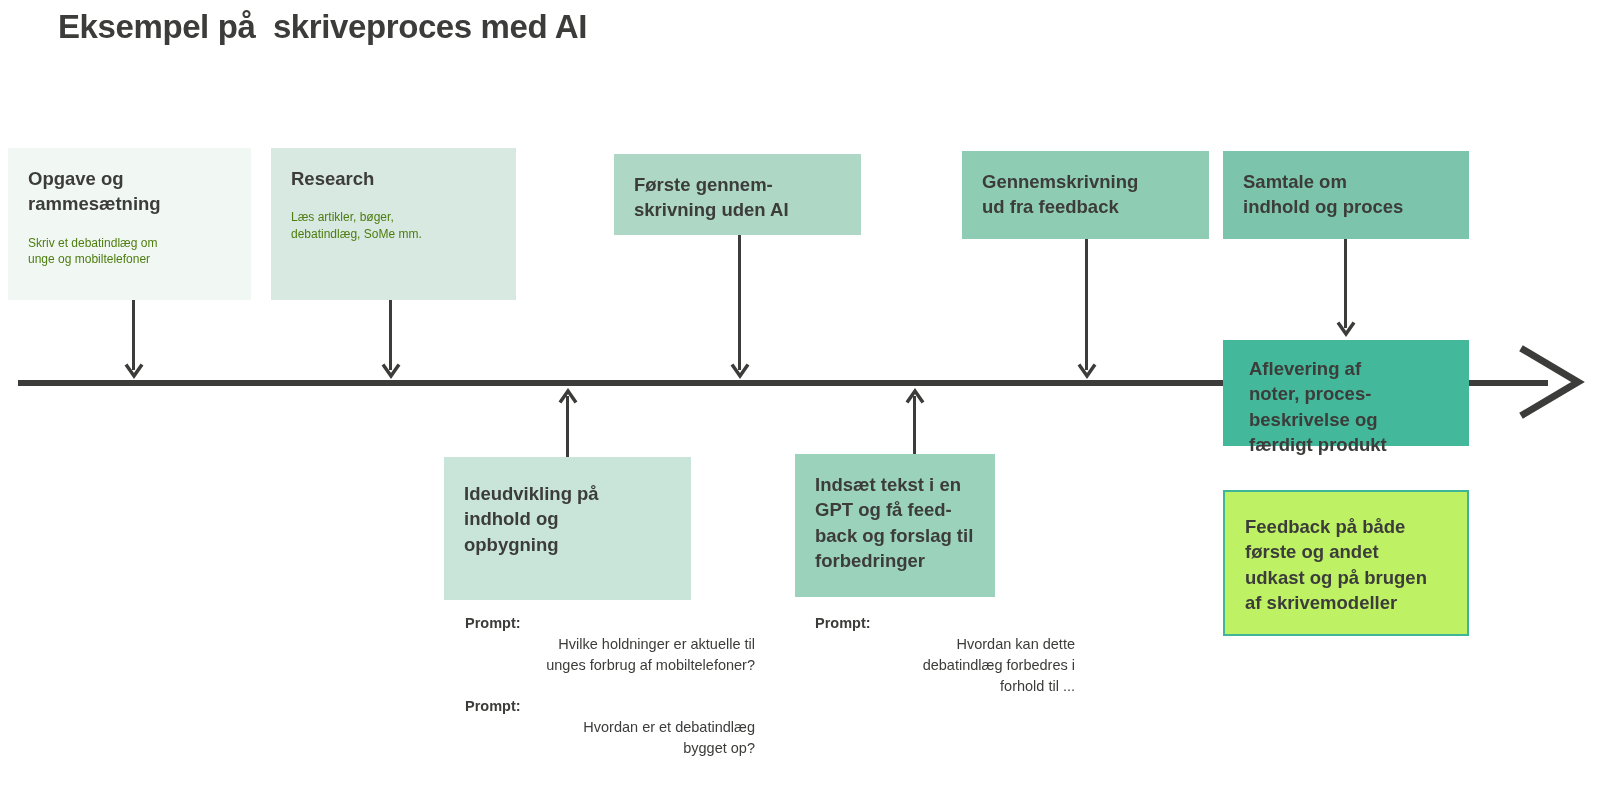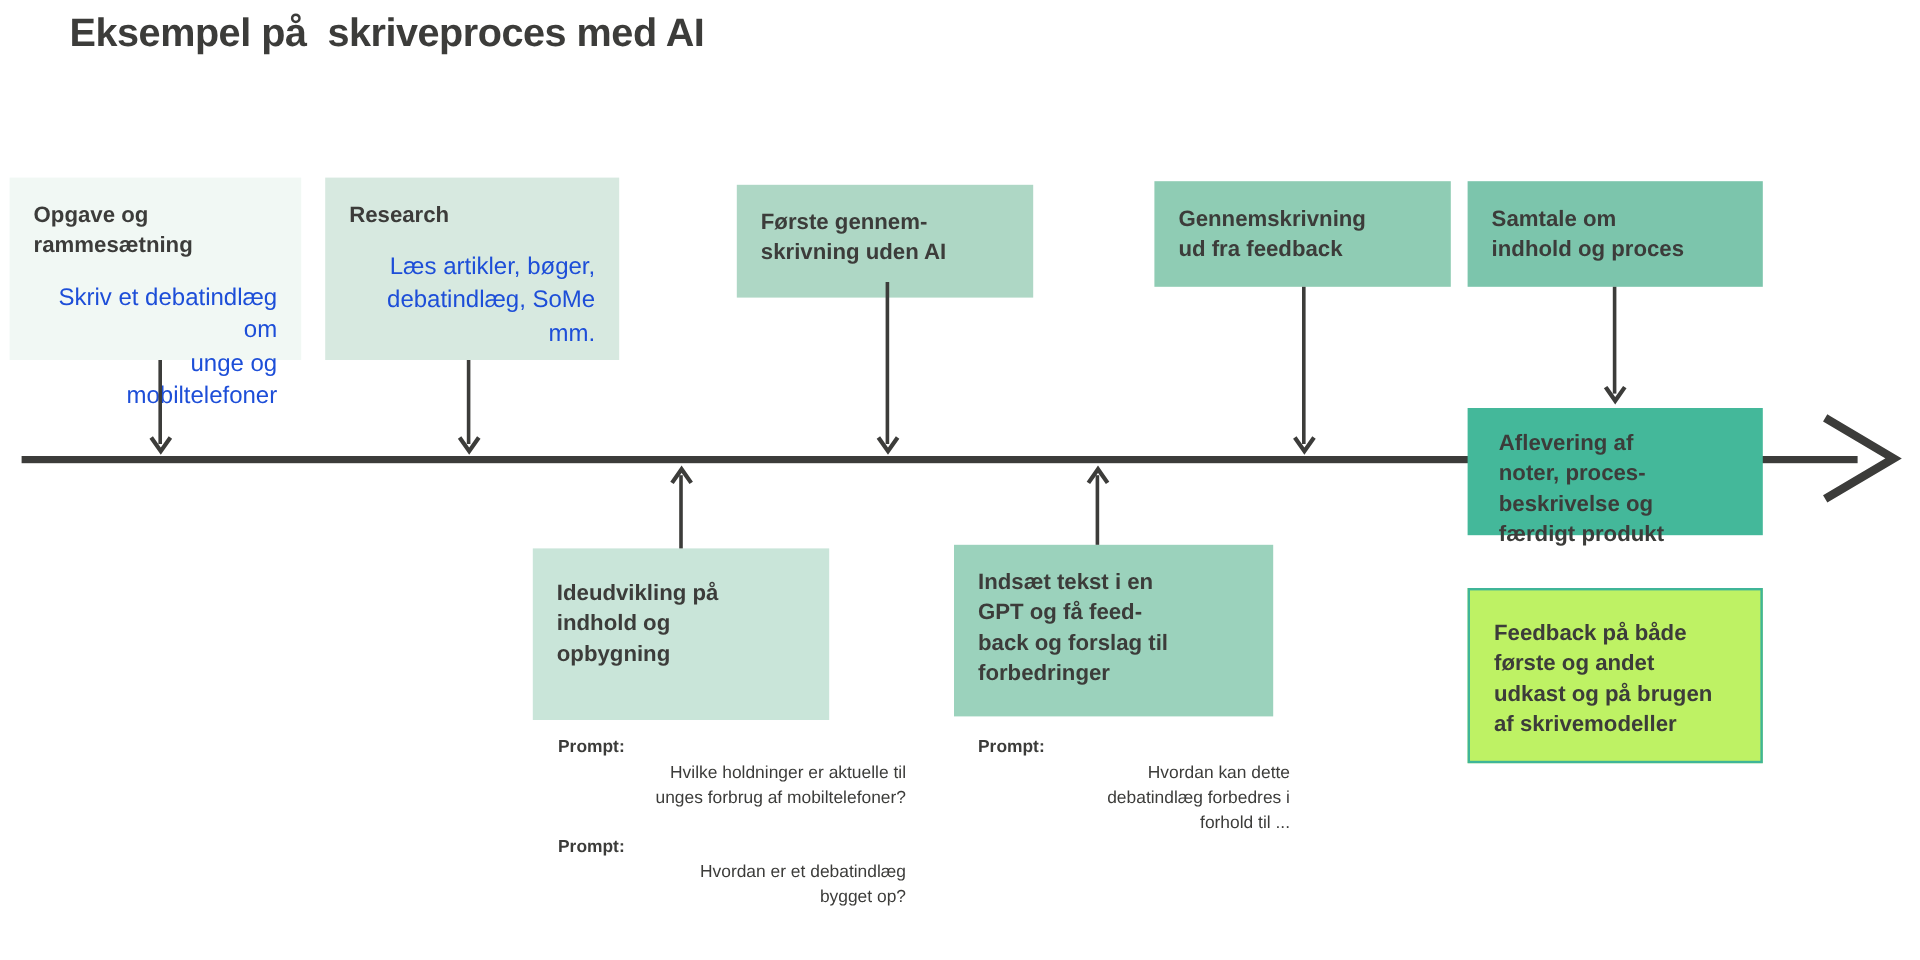--- a/index.html
+++ b/index.html
@@ -53,27 +53,26 @@
     padding: 18px 20px 16px 20px;
   }
   .box .heading {
     font-size: 18.5px;
     font-weight: bold;
     line-height: 1.37;
     white-space: pre-line;
     color: #3c3c3a;
   }
   .box .body {
-    font-size: 20px;
+    font-size: 12px;
     font-weight: normal;
     line-height: 1.38;
     white-space: pre-line;
-    color: #1d4ed8;
+    color: #4d7c0f;
     margin-top: 18px;
-    text-align: right;
   }
   .box.outlined {
     background: #bef264;
     border: 2.5px solid #3fb598;
   }
 
   
   .connector {
     position: absolute;
   }
@@ -127,21 +126,21 @@
   <div class="body">Skriv et debatindlæg om
 unge og mobiltelefoner</div>
 </div>
 
 <div class="box" style="left:271px; top:148px; width:245px; height:152px; background:#d7e9e0;">
   <div class="heading">Research</div>
   <div class="body">Læs artikler, bøger,
 debatindlæg, SoMe mm.</div>
 </div>
 
-<div class="box" style="left:614px; top:154px; width:247px; height:94px; background:#aed7c5;">
+<div class="box" style="left:614px; top:154px; width:247px; height:81px; background:#aed7c5;">
   <div class="heading">Første gennem-
 skrivning uden AI</div>
 </div>
 
 <div class="box" style="left:962px; top:151px; width:247px; height:88px; background:#8fccb4;">
   <div class="heading">Gennemskrivning
 ud fra feedback</div>
 </div>
 
 <div class="box" style="left:1223px; top:151px; width:246px; height:88px; background:#7cc5ac;">
@@ -155,21 +154,21 @@
 beskrivelse og
 færdigt produkt</div>
 </div>
 
 <div class="box" style="left:444px; top:457px; width:247px; height:143px; background:#c9e5d9; padding-top:24px;">
   <div class="heading">Ideudvikling på
 indhold og
 opbygning</div>
 </div>
 
-<div class="box" style="left:795px; top:454px; width:266px; height:143px; background:#9bd2bc; ">
+<div class="box" style="left:795px; top:454px; width:200px; height:143px; background:#9bd2bc; ">
   <div class="heading">Indsæt tekst i en
 GPT og få feed-
 back og forslag til
 forbedringer</div>
 </div>
 
 <div class="box outlined" style="left:1223px; top:490px; width:246px; height:146px; padding-top:22px;">
   <div class="heading">Feedback på både
 første og andet
 udkast og på brugen

